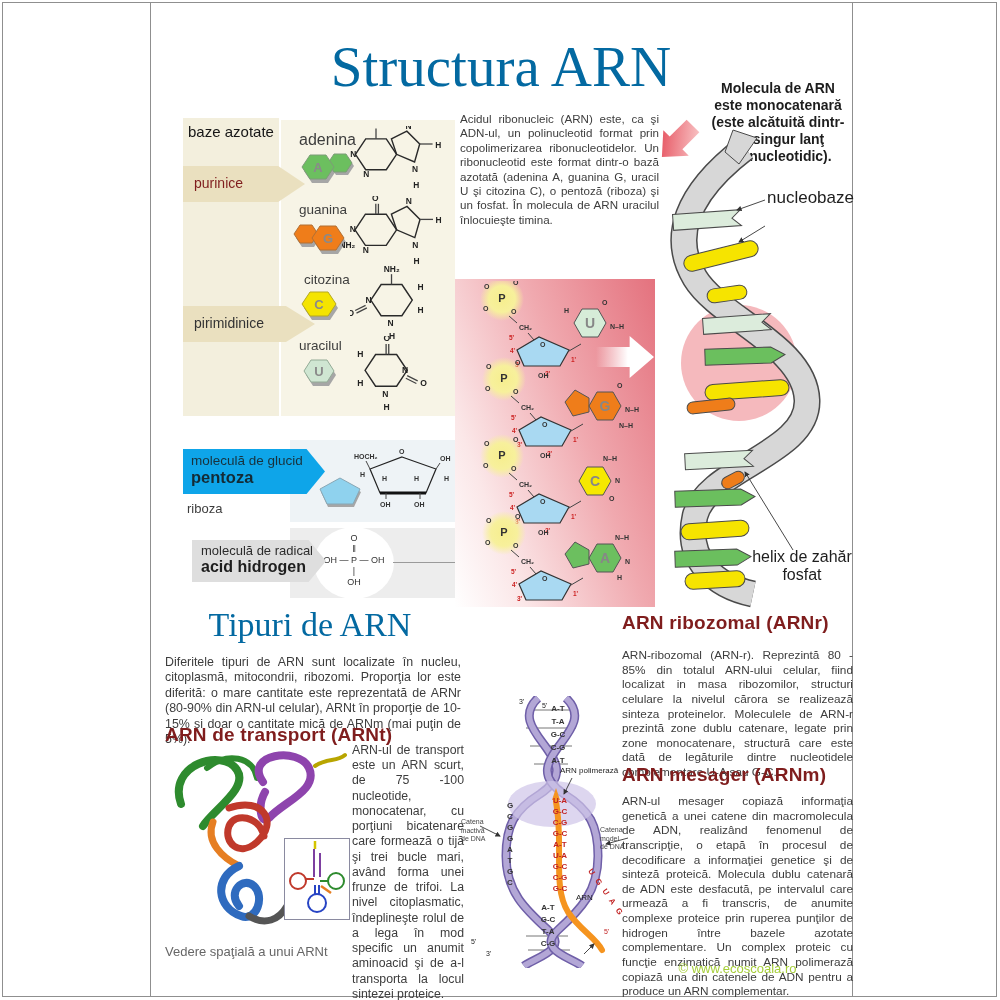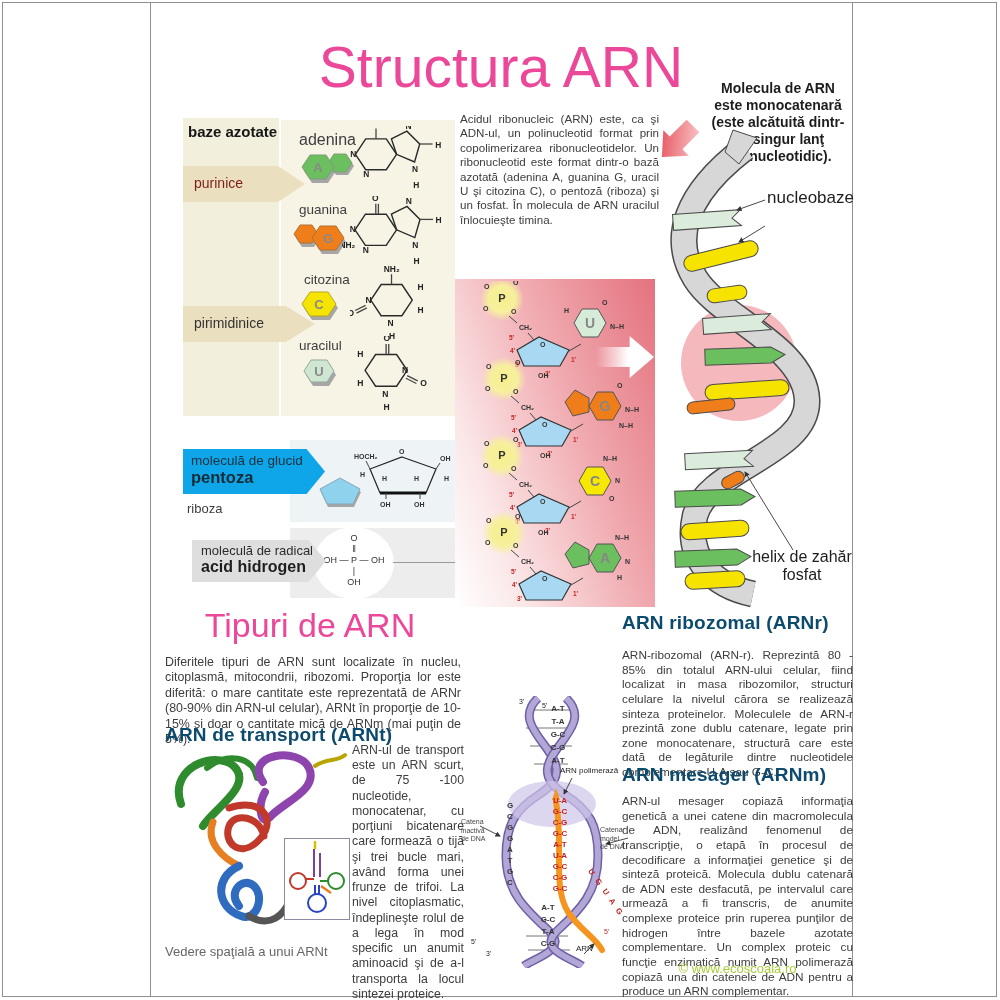--- a/index.html
+++ b/index.html
@@ -1,23 +1,23 @@
 <!DOCTYPE html>
 <html><head>
 <meta charset="utf-8">
 <style>
   html,body{margin:0;padding:0;background:#fff}
   #poster{position:relative;width:1000px;height:1000px;background:#fff;
     font-family:"Liberation Sans",sans-serif;color:#3d3d3d;overflow:hidden}
   .abs{position:absolute}
   .frame{position:absolute;top:2px;left:2px;right:3px;bottom:3px;border:1px solid #8f8f8f}
   .vline{position:absolute;top:2px;bottom:3px;width:1px;background:#8f8f8f}
-  .title{font-family:Liberation Sans, sans-serif;color:#ec4899}
+  .title{font-family:Liberation Serif, serif;color:#0369a1}
   .p{text-align:justify;line-height:1.24}
-  .h3{color:#0c4a6e;font-weight:bold;font-size:19px;letter-spacing:.2px}
+  .h3{color:#7f1d1d;font-weight:bold;font-size:19px;letter-spacing:.2px}
   .seq{position:absolute;font-size:8px;font-weight:bold;white-space:pre-line;text-align:center;color:#333}
   .lbl-sm{position:absolute;font-size:7px;line-height:8.5px;color:#444;white-space:pre-line}
   .banner{clip-path:polygon(0 0,87% 0,100% 50%,87% 100%,0 100%)}
   .chev{clip-path:polygon(0 0,78% 0,100% 50%,78% 100%,0 100%)}
   text{font-family:"Liberation Sans",sans-serif}
   .at{font-size:6.5px;fill:#222;font-weight:bold}
   .atS{font-size:7px;fill:#333;font-weight:bold}
   .atP{font-size:11px;fill:#333;font-weight:bold;text-anchor:middle}
   .prm{font-size:6.5px;fill:#cc2222;font-weight:bold}
   .bl{font-size:14px;font-weight:bold;fill:#878787;text-anchor:middle}
@@ -31,21 +31,21 @@
 
 <div id="poster">
   <div class="frame"></div>
   <div class="vline" style="left:150px"></div>
   <div class="vline" style="left:852px"></div>
 
   <div class="abs title" style="left:150px;width:702px;top:34px;font-size:57px;text-align:center">Structura ARN</div>
 
   <div class="abs" style="left:183px;top:118px;width:96px;height:298px;background:#f3efdd"></div>
   <div class="abs" style="left:281px;top:120px;width:174px;height:296px;background:#f7f4e6"></div>
-  <div class="abs" style="left:188px;top:123px;font-size:15px;font-weight:bold;color:#161616">baze azotate</div>
+  <div class="abs" style="left:188px;top:123px;font-size:15px;font-weight:normal;color:#161616">baze azotate</div>
 
   <div class="abs chev" style="left:183px;top:166px;width:122px;height:36px;background:#eae0bf"></div>
   <div class="abs" style="left:194px;top:175px;font-size:14px;color:#7f1d1d">purinice</div>
   <div class="abs chev" style="left:183px;top:306px;width:132px;height:36px;background:#eae0bf"></div>
   <div class="abs" style="left:194px;top:315px;font-size:14px;color:#333">pirimidinice</div>
 
   <div class="abs" style="left:299px;top:131px;font-size:16px">adenina</div>
   <svg class="abs" style="left:294px;top:147px" width="60" height="42">
     <polygon points="8,20 16,8 32,8 40,20 32,32 16,32" transform="translate(2,4)" fill="#a6a6a6"></polygon>
     <polygon points="34,16 40,7 52,7 58,16 52,25 40,25" transform="translate(2,3)" fill="#a6a6a6"></polygon>
@@ -392,21 +392,21 @@
 T-A
 C-G</div>
   <div class="seq" style="left:576px;top:888px;width:60px;color:#c22222;transform:rotate(55deg);letter-spacing:2px">U G U A G</div>
   <div class="abs" style="left:560px;top:766px;font-size:8px;color:#222">ARN polimerază</div>
   <div class="lbl-sm" style="left:461px;top:818px;width:40px">Catena
 inactivă
 de DNA</div>
   <div class="lbl-sm" style="left:600px;top:826px;width:40px">Catena
 model
 de DNA</div>
-  <div class="abs" style="left:576px;top:944px;font-size:8px;color:#222">ARN</div>
+  <div class="abs" style="left:576px;top:893px;font-size:8px;color:#222">ARN</div>
   <div class="abs" style="left:519px;top:698px;font-size:7px;color:#222">3'</div>
   <div class="abs" style="left:542px;top:702px;font-size:7px;color:#222">5'</div>
   <div class="abs" style="left:471px;top:938px;font-size:7px;color:#222">5'</div>
   <div class="abs" style="left:486px;top:950px;font-size:7px;color:#222">3'</div>
   <div class="abs" style="left:604px;top:928px;font-size:7px;color:#c22222">5'</div>
 
   <div class="abs h3" style="left:622px;top:612px">ARN ribozomal (ARNr)</div>
   <div class="abs p" style="left:622px;top:648px;width:231px;font-size:11.8px">ARN-ribozomal (ARN-r). Reprezintă 80 - 85% din totalul ARN-ului celular, fiind localizat in masa ribozomilor, structuri celulare la nivelul cărora se realizează sinteza proteinelor. Moleculele de ARN-r prezintă zone dublu catenare, legate prin zone monocatenare, structură care este dată de legăturile dintre nucleotidele complementare U-A sau G-C.</div>
   <div class="abs h3" style="left:622px;top:764px">ARN mesager (ARNm)</div>
   <div class="abs p" style="left:622px;top:794px;width:231px;font-size:11.8px">ARN-ul mesager copiază informaţia genetică a unei catene  din macromolecula de ADN, realizând fenomenul de transcripţie, o etapă în procesul de decodificare a informaţiei genetice şi de sinteză proteică. Molecula dublu catenară de ADN este desfacută, pe intervalul care urmează a fi transcris, de anumite complexe proteice prin ruperea punţilor de hidrogen între bazele azotate complementare. Un complex proteic cu funcţie enzimatică numit ARN polimerază copiază una din catenele de ADN pentru a produce un ARN complementar.</div>

